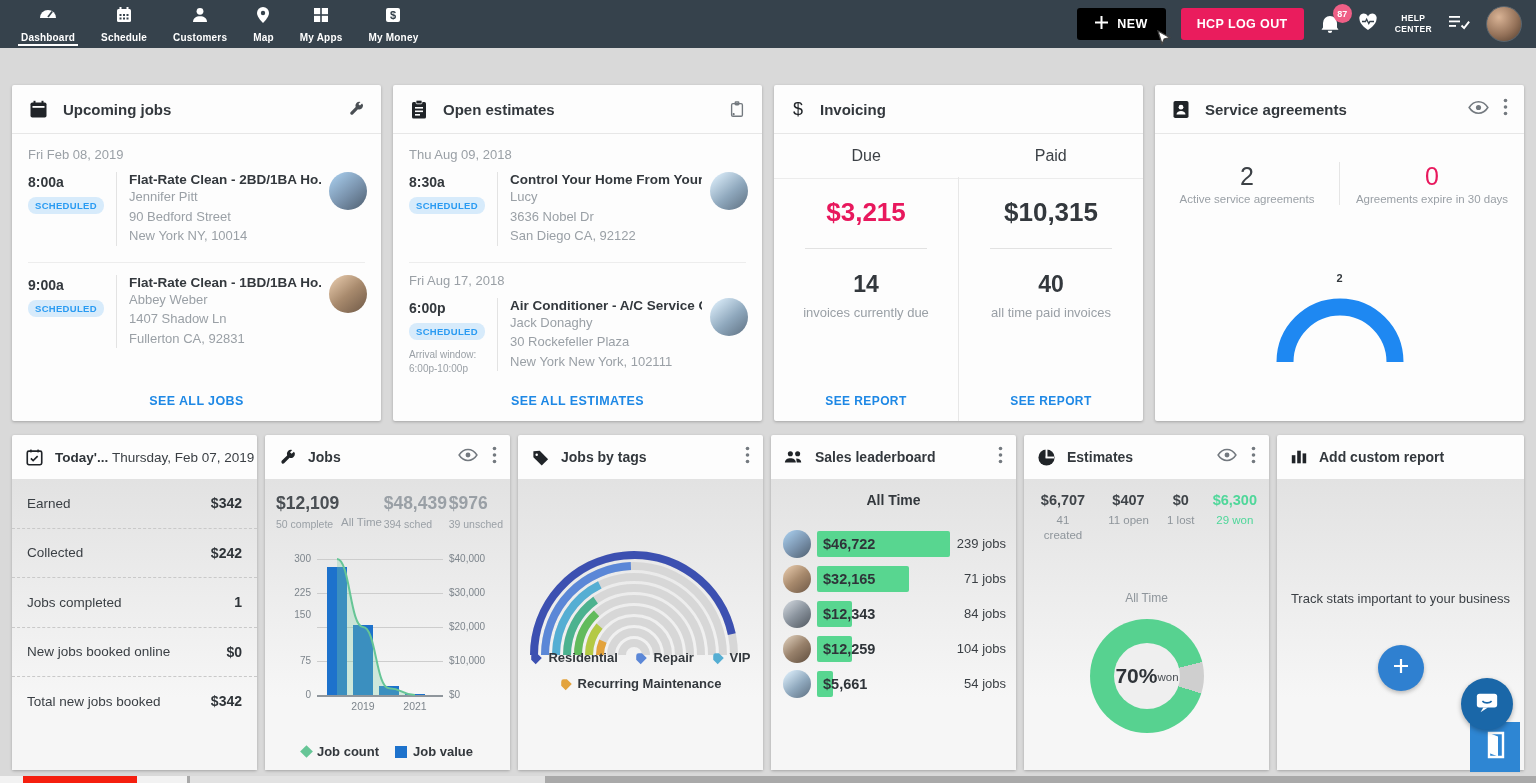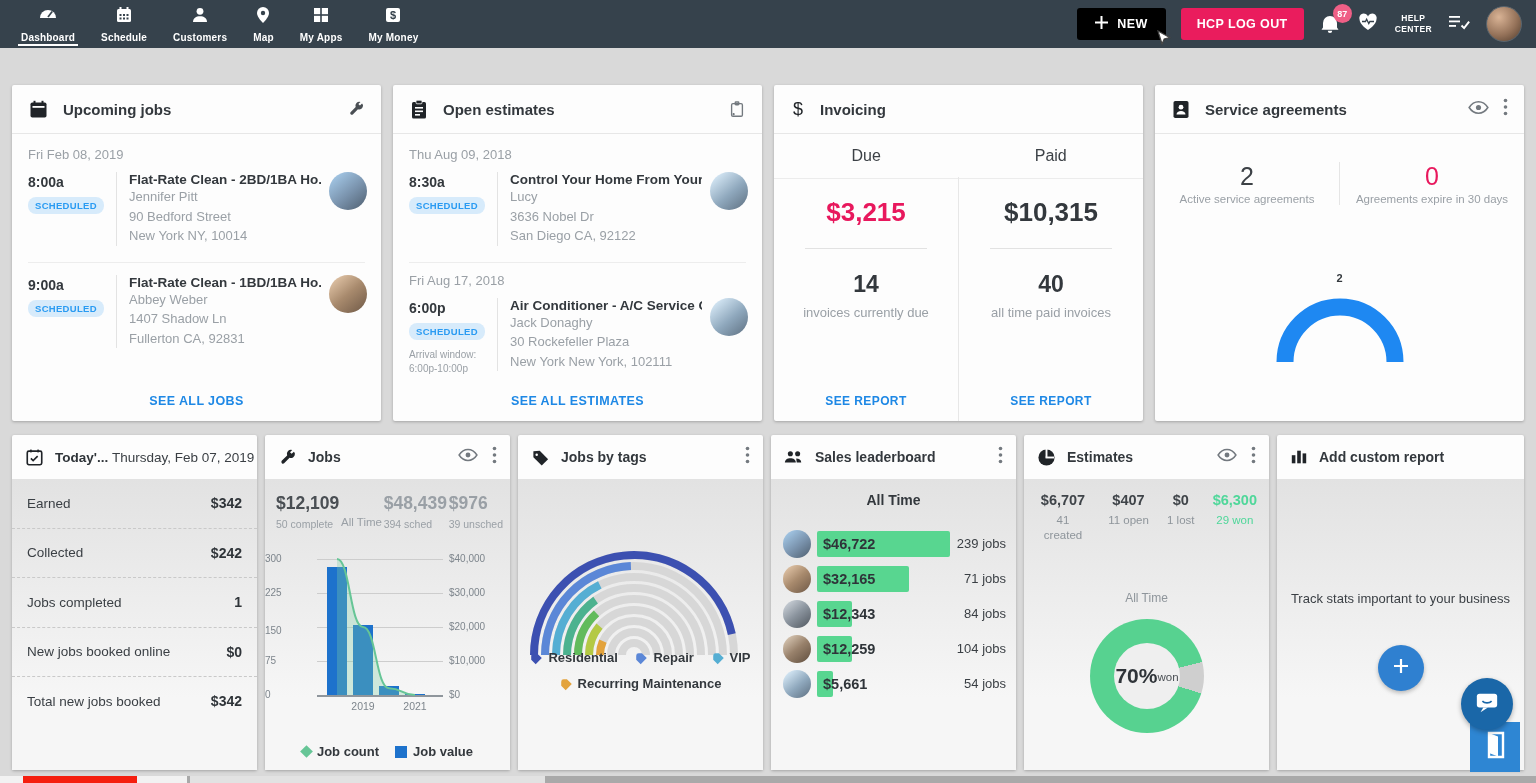--- a/index.html
+++ b/index.html
@@ -81,21 +81,21 @@
   
   .jobs-stats{position:absolute;top:14px;left:11px;right:7px;display:flex;align-items:flex-end;justify-content:space-between}
   .js-amt{font-size:17.5px;font-weight:bold;color:#4a4f54;white-space:nowrap}
   .js-amt.gray{color:#9aa0a6}
   .js-lab{font-size:10.5px;color:#9aa0a6;margin-top:4px;white-space:nowrap}
   .js-period{font-size:11.5px;color:#9aa0a6;padding-bottom:2px}
   #jobs-plot{position:absolute;top:72px;left:0;right:0;height:190px}
   .grid{position:absolute;height:1px;background:#cdcdcd}
   .grid-base{background:#8f969c;height:2px}
   .tick{position:absolute;font-size:10px;color:#7d858c}
-  .tick-l{left:0;width:46px;}
+  .tick-l{left:0;width:46px;text-align:right}
   .tick-r{left:184px}
   .jbar{position:absolute;width:20px}
   .xtick{position:absolute;width:40px;text-align:center;font-size:10.5px;color:#7d858c}
   .jobs-legend{position:absolute;bottom:11px;left:0;right:0;display:flex;justify-content:center;gap:16px;align-items:center}
   .jl-item{display:flex;align-items:center;gap:6px;font-size:13px;color:#33383d;font-weight:bold}
   .jl-marker{display:inline-block}
   .jl-marker.diamond{width:9px;height:9px;transform:rotate(45deg)}
   .jl-marker.square{width:12px;height:12px}
   
   #tags-svg{position:absolute;top:18px;left:0}
@@ -478,21 +478,21 @@
       </div>
     </div>
     <div id="jobs-plot">
         <div class="grid" style="top: 8px; left: 52px; width: 126px;"></div>
         <div class="tick tick-l" style="top: 2px;">300</div>
         <div class="tick tick-r" style="top: 2px;">$40,000</div>
         <div class="grid" style="top: 42px; left: 52px; width: 126px;"></div>
         <div class="tick tick-l" style="top: 36px;">225</div>
         <div class="tick tick-r" style="top: 36px;">$30,000</div>
         <div class="grid" style="top: 76px; left: 52px; width: 126px;"></div>
-        <div class="tick tick-l" style="top: 74px;">150</div>
+        <div class="tick tick-l" style="top: 58px;">150</div>
         <div class="tick tick-r" style="top: 70px;">$20,000</div>
         <div class="grid" style="top: 110px; left: 52px; width: 126px;"></div>
         <div class="tick tick-l" style="top: 104px;">75</div>
         <div class="tick tick-r" style="top: 104px;">$10,000</div>
         <div class="grid grid-base" style="top: 144px; left: 52px; width: 126px;"></div>
         <div class="tick tick-l" style="top: 138px;">0</div>
         <div class="tick tick-r" style="top: 138px;">$0</div>
         <div class="jbar" style="left: 62px; top: 16px; height: 128px; background: rgb(29, 114, 204);"></div>
         <div class="jbar" style="left: 88px; top: 74px; height: 70px; background: rgb(29, 114, 204);"></div>
         <div class="jbar" style="left: 114px; top: 135px; height: 9px; background: rgb(29, 114, 204);"></div>

